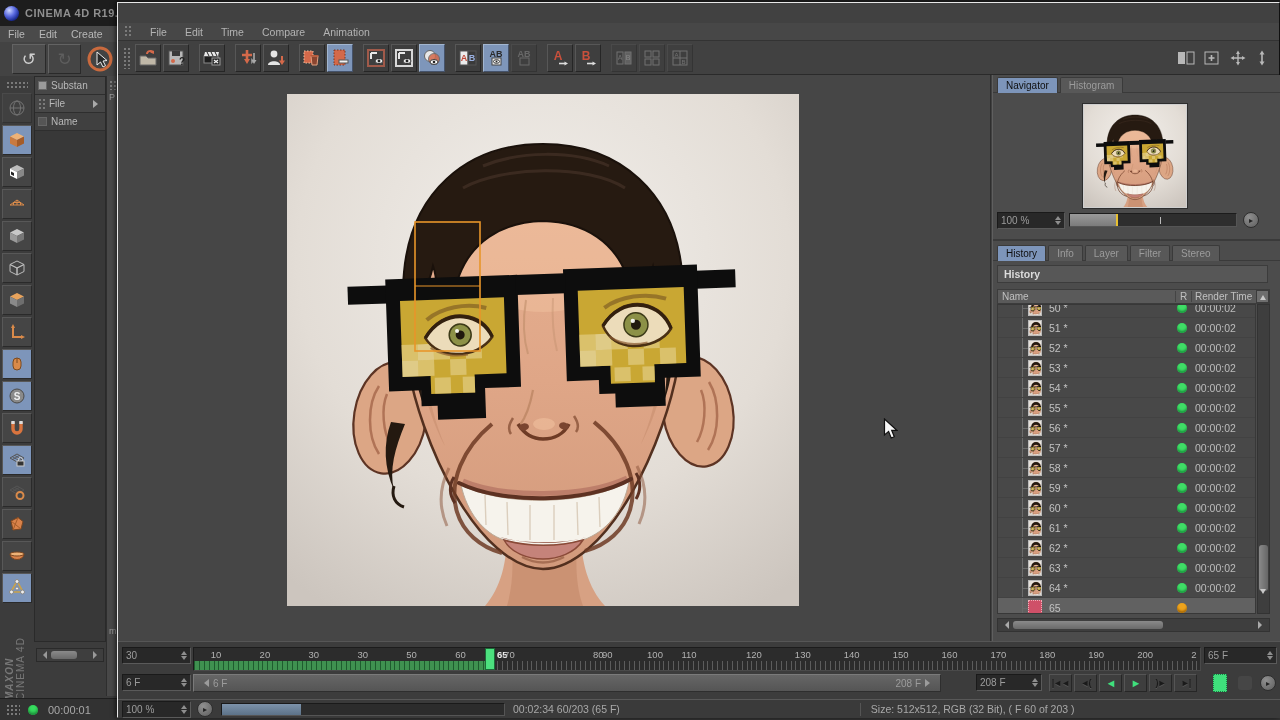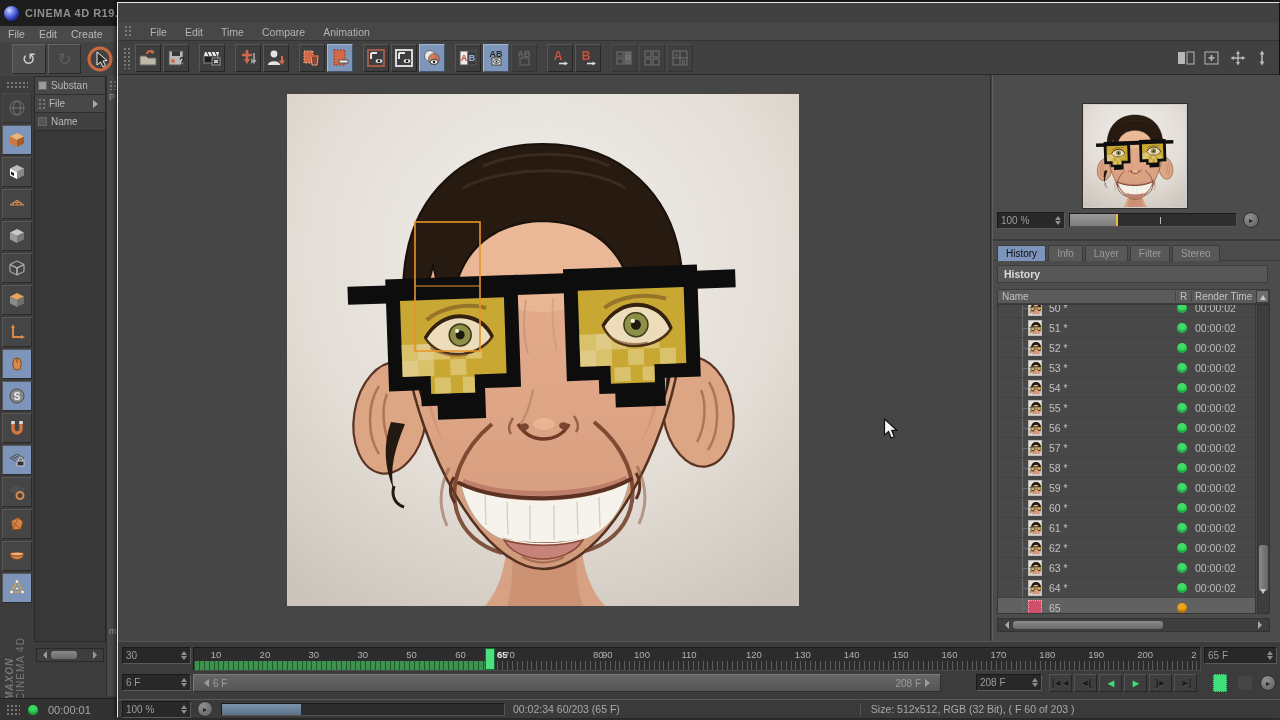--- a/index.html
+++ b/index.html
@@ -640,20 +640,24 @@
       <svg class="abs" id="render-image" viewBox="0 0 512 512">
         <use href="#face-art" xlink:href="#face-art"></use>
         <g>
           <rect x="128" y="128" width="65" height="129" fill="none" stroke="#e8952a" stroke-width="1.6"></rect>
           <line x1="128" y1="192" x2="193" y2="192" stroke="#e8952a" stroke-width="1"></line>
         </g>
       </svg>
     </div>
 
     <div class="abs" id="pv-right">
+      <div class="tabrow">
+        <div class="tab active">Navigator</div>
+        <div class="tab">Histogram</div>
+      </div>
       <div class="abs" id="nav-thumb-box">
         <svg viewBox="0 0 512 512" width="102" height="102">
             <use href="#face-art" xlink:href="#face-art"></use>
           </svg>
       </div>
       <div class="abs" id="nav-zoomrow">
         <div class="fld" style="width:68px;margin-left:4px">
           <span>100 %</span>
           <span class="spin">
               <b class="up"></b>
@@ -891,21 +895,21 @@
         <div id="frame-marker-label" style="left: 302.955px;">65</div>
       <span class="tick-label" style="left: 22.005px;">10</span>
           <span class="tick-label" style="left: 70.905px;">20</span>
           <span class="tick-label" style="left: 119.805px;">30</span>
           <span class="tick-label" style="left: 168.705px;">30</span>
           <span class="tick-label" style="left: 217.605px;">50</span>
           <span class="tick-label" style="left: 266.505px;">60</span>
           <span class="tick-label" style="left: 315.405px;">70</span>
           <span class="tick-label" style="left: 364.305px; margin-left: 40px;">80</span>
           <span class="tick-label" style="left: 413.205px;">90</span>
-          <span class="tick-label" style="left: 448px;">100</span>
+          <span class="tick-label" style="left: 461px;">100</span>
           <span class="tick-label" style="left: 495px;">110</span>
           <span class="tick-label" style="left: 559.905px;">120</span>
           <span class="tick-label" style="left: 608.805px;">130</span>
           <span class="tick-label" style="left: 657.705px;">140</span>
           <span class="tick-label" style="left: 706.605px;">150</span>
           <span class="tick-label" style="left: 755.505px;">160</span>
           <span class="tick-label" style="left: 804.405px;">170</span>
           <span class="tick-label" style="left: 853.305px;">180</span>
           <span class="tick-label" style="left: 902.205px;">190</span>
           <span class="tick-label" style="left: 951.105px;">200</span>

